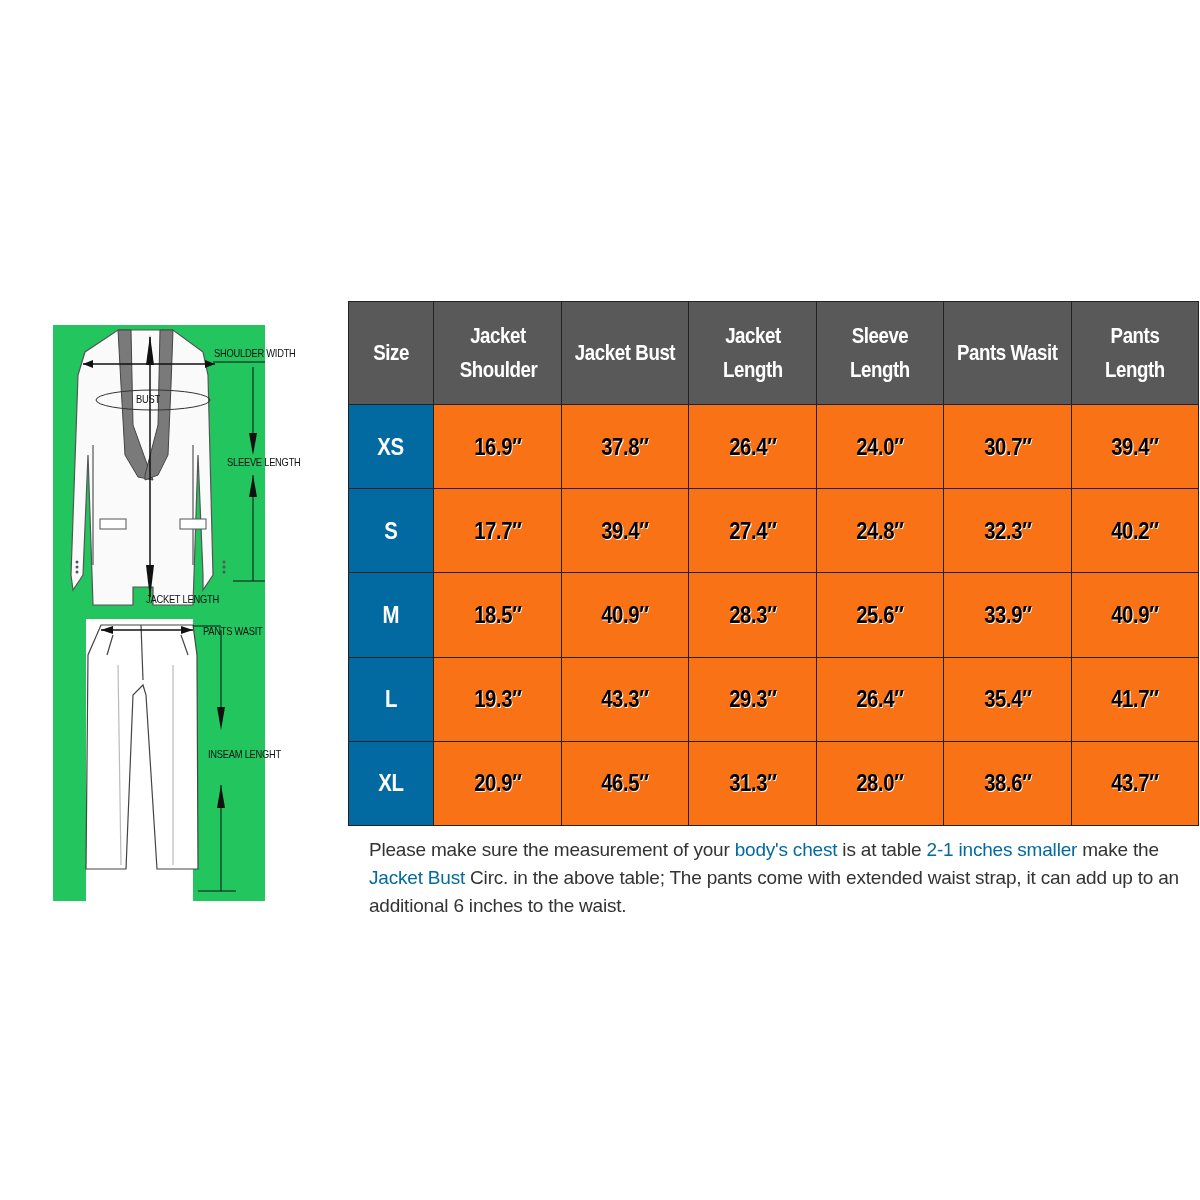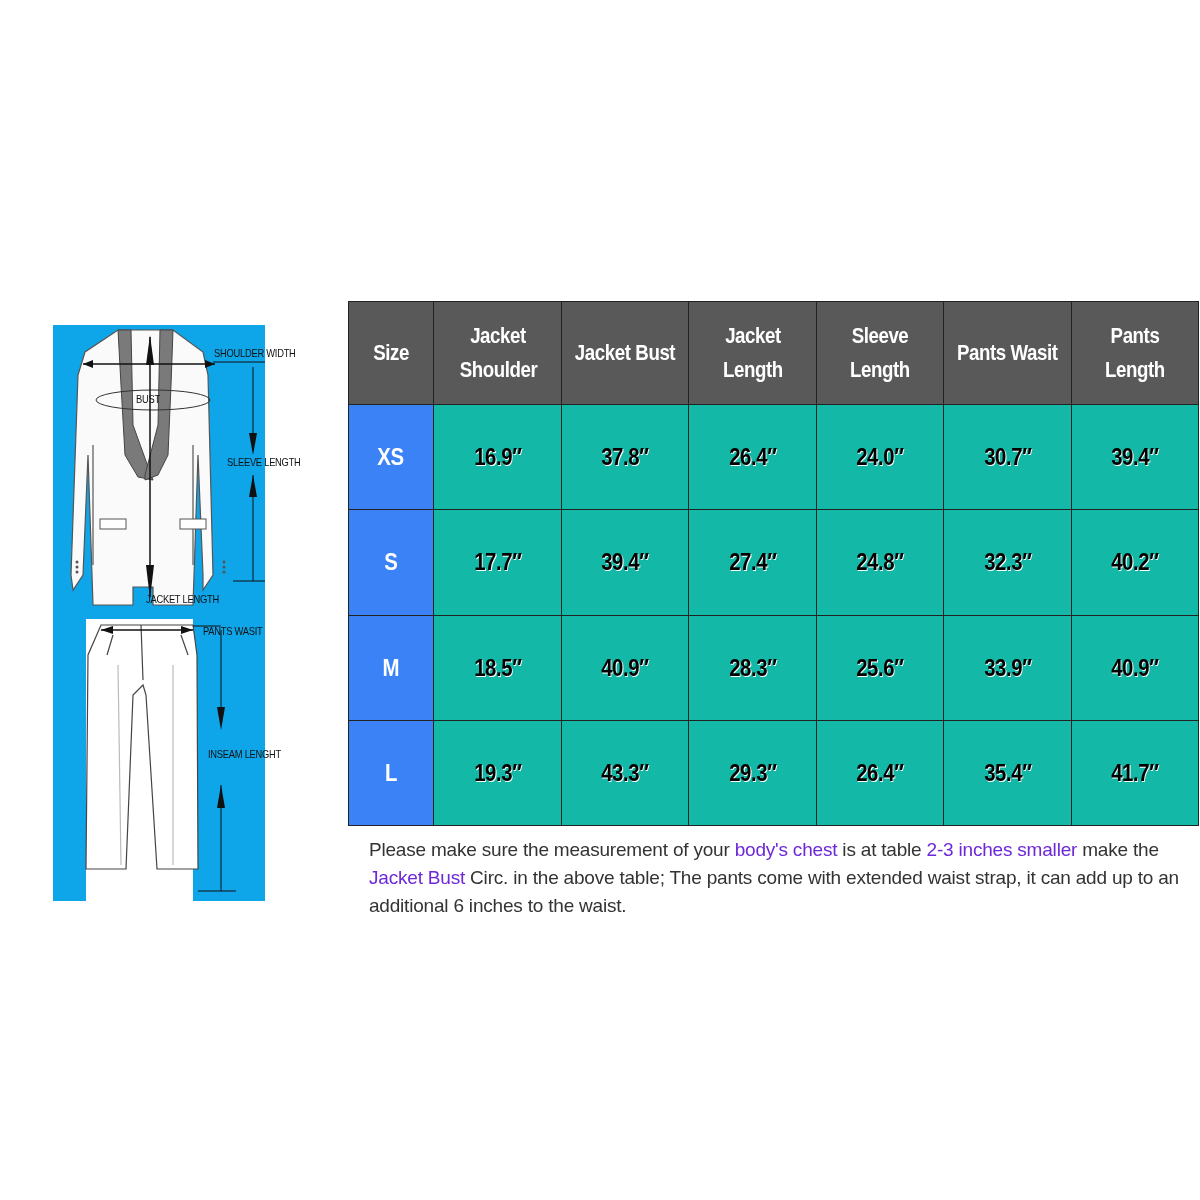--- a/index.html
+++ b/index.html
@@ -1,28 +1,28 @@
 <!DOCTYPE html>
 <html><head>
 <meta charset="utf-8">
 <style>
   html,body{margin:0;padding:0;background:#ffffff;}
   body{width:1200px;height:1200px;position:relative;overflow:hidden;font-family:"Liberation Sans",sans-serif;}
-  .diagram{position:absolute;left:53px;top:325px;width:212px;height:576px;background:#0ea5e9;}
+  .diagram{position:absolute;left:53px;top:325px;width:212px;height:576px;background:#22c55e;}
   .diagram svg{position:absolute;left:0;top:0;}
   .dlabel{position:absolute;font-family:"Liberation Sans",sans-serif;font-size:11px;color:#111;letter-spacing:-0.3px;white-space:nowrap;transform:scaleX(0.85);transform-origin:left center;}
   table.size{position:absolute;left:348px;top:301px;width:850px;height:525px;border-collapse:collapse;table-layout:fixed;}
   table.size td, table.size th{border:1px solid #222;text-align:center;vertical-align:middle;padding:0;}
   table.size th{background:#595959;color:#fff;font-weight:bold;font-size:22px;line-height:34px;height:102px;letter-spacing:-0.5px;}
   table.size th span{display:inline-block;transform:scaleX(0.85);}
-  table.size td{background:#14b8a6;color:#000;font-weight:bold;font-size:24px;height:69px;letter-spacing:-0.5px;text-shadow:1px 1px 0 #fff;}
+  table.size td{background:#f97316;color:#000;font-weight:bold;font-size:24px;height:69px;letter-spacing:-0.5px;text-shadow:1px 1px 0 #fff;}
   table.size td span{display:inline-block;transform:scaleX(0.85);}
-  table.size td.sizecell{background:#3b82f6;color:#fff;text-shadow:none;}
+  table.size td.sizecell{background:#0369a1;color:#fff;text-shadow:none;}
   .note{position:absolute;left:369px;top:836px;width:830px;font-size:19px;line-height:28px;color:#333;letter-spacing:-0.2px;}
-  .note .hl{color:#6d28d9;font-weight:normal;}
+  .note .hl{color:#0369a1;font-weight:normal;}
 </style>
 </head>
 <body>
 
 <div class="diagram">
   <svg width="212" height="576" viewBox="0 0 212 576">
 
     <g fill="none" stroke="#555" stroke-width="1.2">
       <path d="M65 5 L120 5 L150 27 L155 50 L160 250 L150 265 L150 250 L145 130 L140 280 L100 280 L100 262 L80 262 L80 280 L40 280 L35 130 L30 250 L20 265 L18 250 L25 50 L32 27 Z" fill="#fafafa"></path>
       <path d="M40 120 L40 240"></path>
@@ -139,16 +139,25 @@
     </tr>
     <tr>
       <td class="sizecell"><span>L</span></td>
       <td><span>19.3″</span></td>
       <td><span>43.3″</span></td>
       <td><span>29.3″</span></td>
       <td><span>26.4″</span></td>
       <td><span>35.4″</span></td>
       <td><span>41.7″</span></td>
     </tr>
+    <tr>
+      <td class="sizecell"><span>XL</span></td>
+      <td><span>20.9″</span></td>
+      <td><span>46.5″</span></td>
+      <td><span>31.3″</span></td>
+      <td><span>28.0″</span></td>
+      <td><span>38.6″</span></td>
+      <td><span>43.7″</span></td>
+    </tr>
   </tbody>
 </table>
 
-<div class="note"><span>Please make sure the measurement of your </span><span class="hl">body's chest</span><span> is at table </span><span class="hl">2-3 inches smaller</span><span> make the </span><span class="hl">Jacket Bust</span><span> Circ. in the above table; The pants come with extended waist strap, it can add up to an additional 6 inches to the waist.</span></div>
+<div class="note"><span>Please make sure the measurement of your </span><span class="hl">body's chest</span><span> is at table </span><span class="hl">2-1 inches smaller</span><span> make the </span><span class="hl">Jacket Bust</span><span> Circ. in the above table; The pants come with extended waist strap, it can add up to an additional 6 inches to the waist.</span></div>
 
 </body></html>

